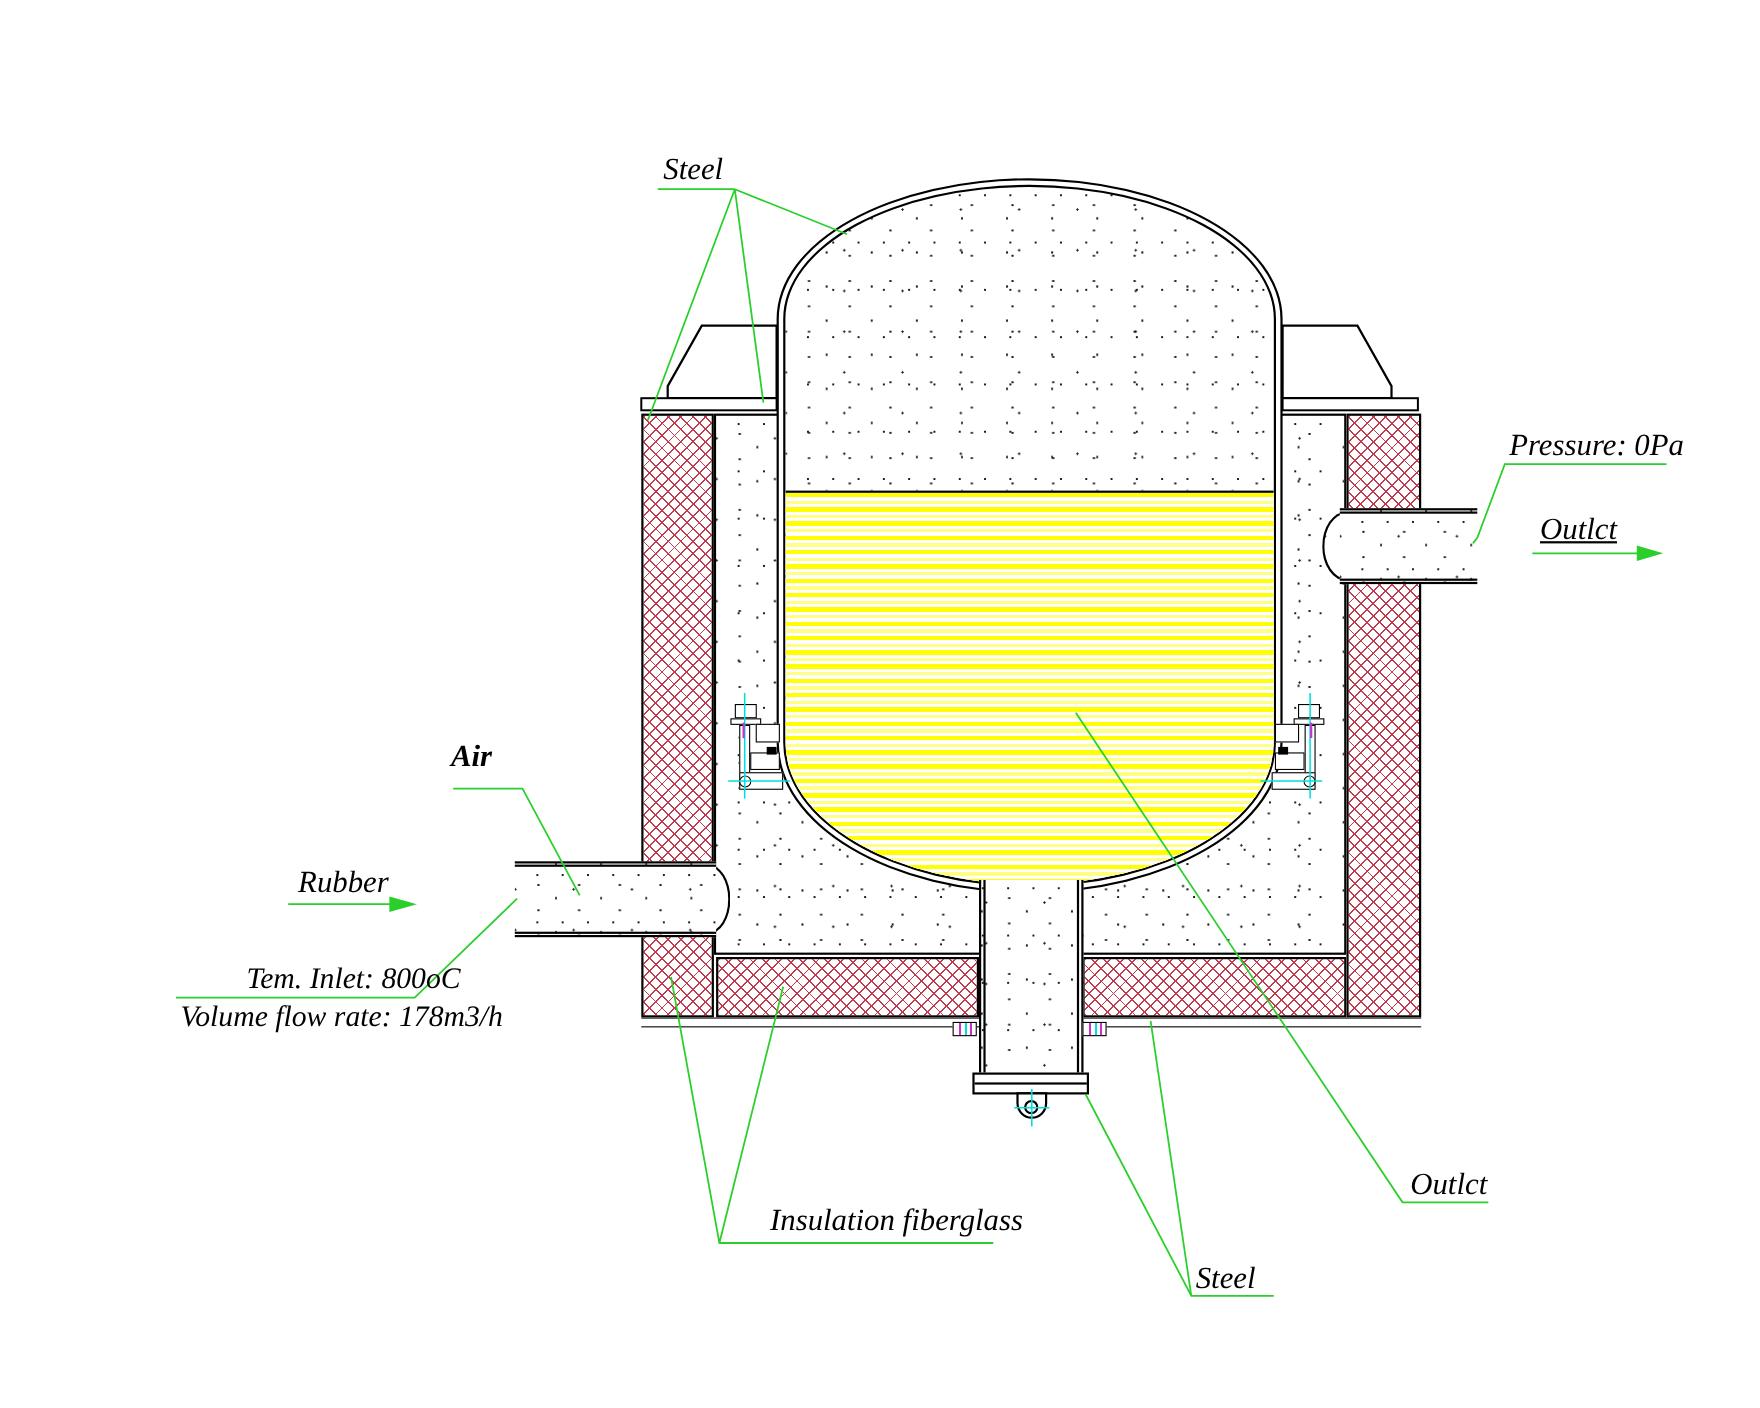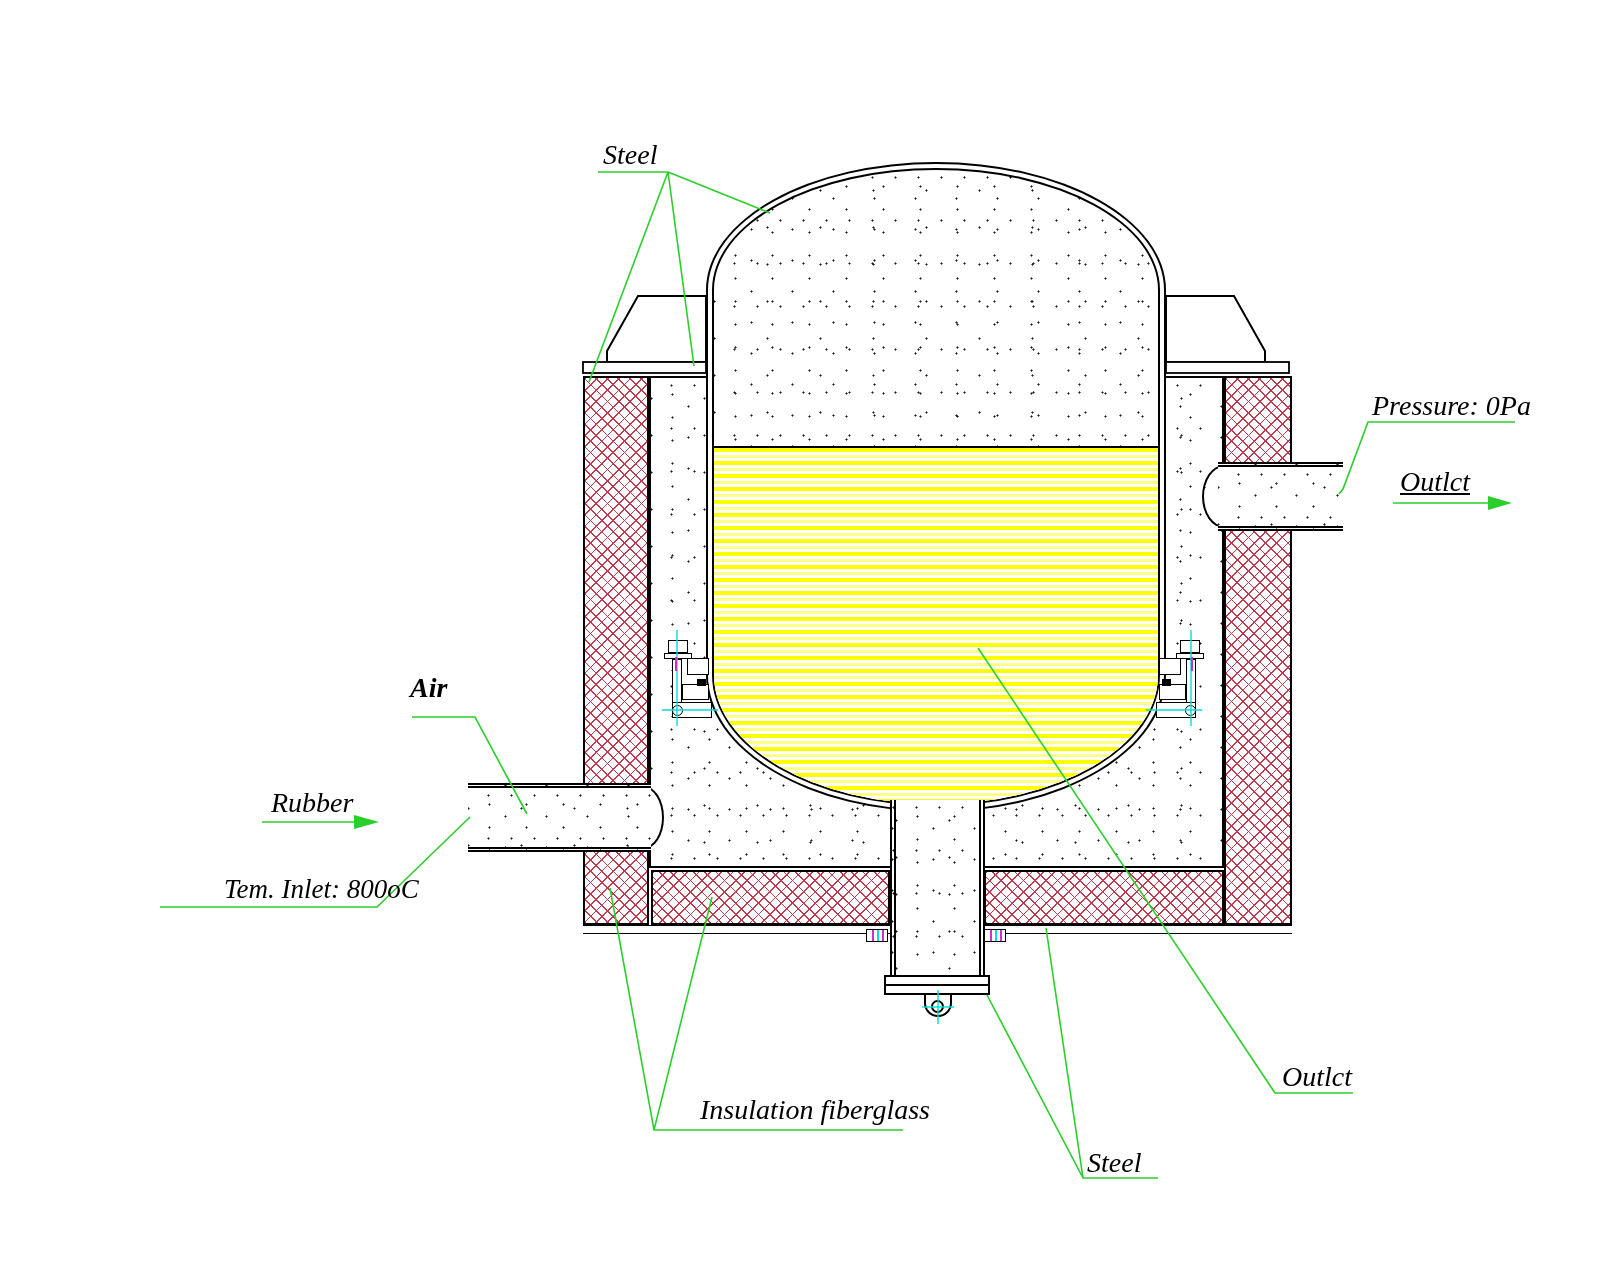--- a/index.html
+++ b/index.html
@@ -131,17 +131,18 @@
     <polygon points="354,815 379,822 354,829" fill="#2bcf2b" stroke="none"></polygon>
     <polygon points="1488,496 1512,503 1488,510" fill="#2bcf2b" stroke="none"></polygon>
   </svg>
 
   <div class="lbl" style="left:603px;top:140px;">Steel</div>
   <div class="lbl" style="left:1372px;top:391px;">Pressure: 0Pa</div>
   <div class="lbl" style="left:1400px;top:467px;text-decoration:underline;">Outlct</div>
   <div class="lbl" style="left:410px;top:673px;font-weight:bold;">Air</div>
   <div class="lbl" style="left:271px;top:788px;">Rubber</div>
   <div class="lbl small" style="left:184px;top:875px;margin-left:40px;">Tem. Inlet: 800oC</div>
+  <div class="lbl small" style="left:164px;top:910px;">Volume flow rate: 178m3/h</div>
   <div class="lbl" style="left:700px;top:1095px;">Insulation fiberglass</div>
   <div class="lbl" style="left:1087px;top:1148px;">Steel</div>
   <div class="lbl" style="left:1282px;top:1062px;">Outlct</div>
 
 </div>
 
 </body></html>

